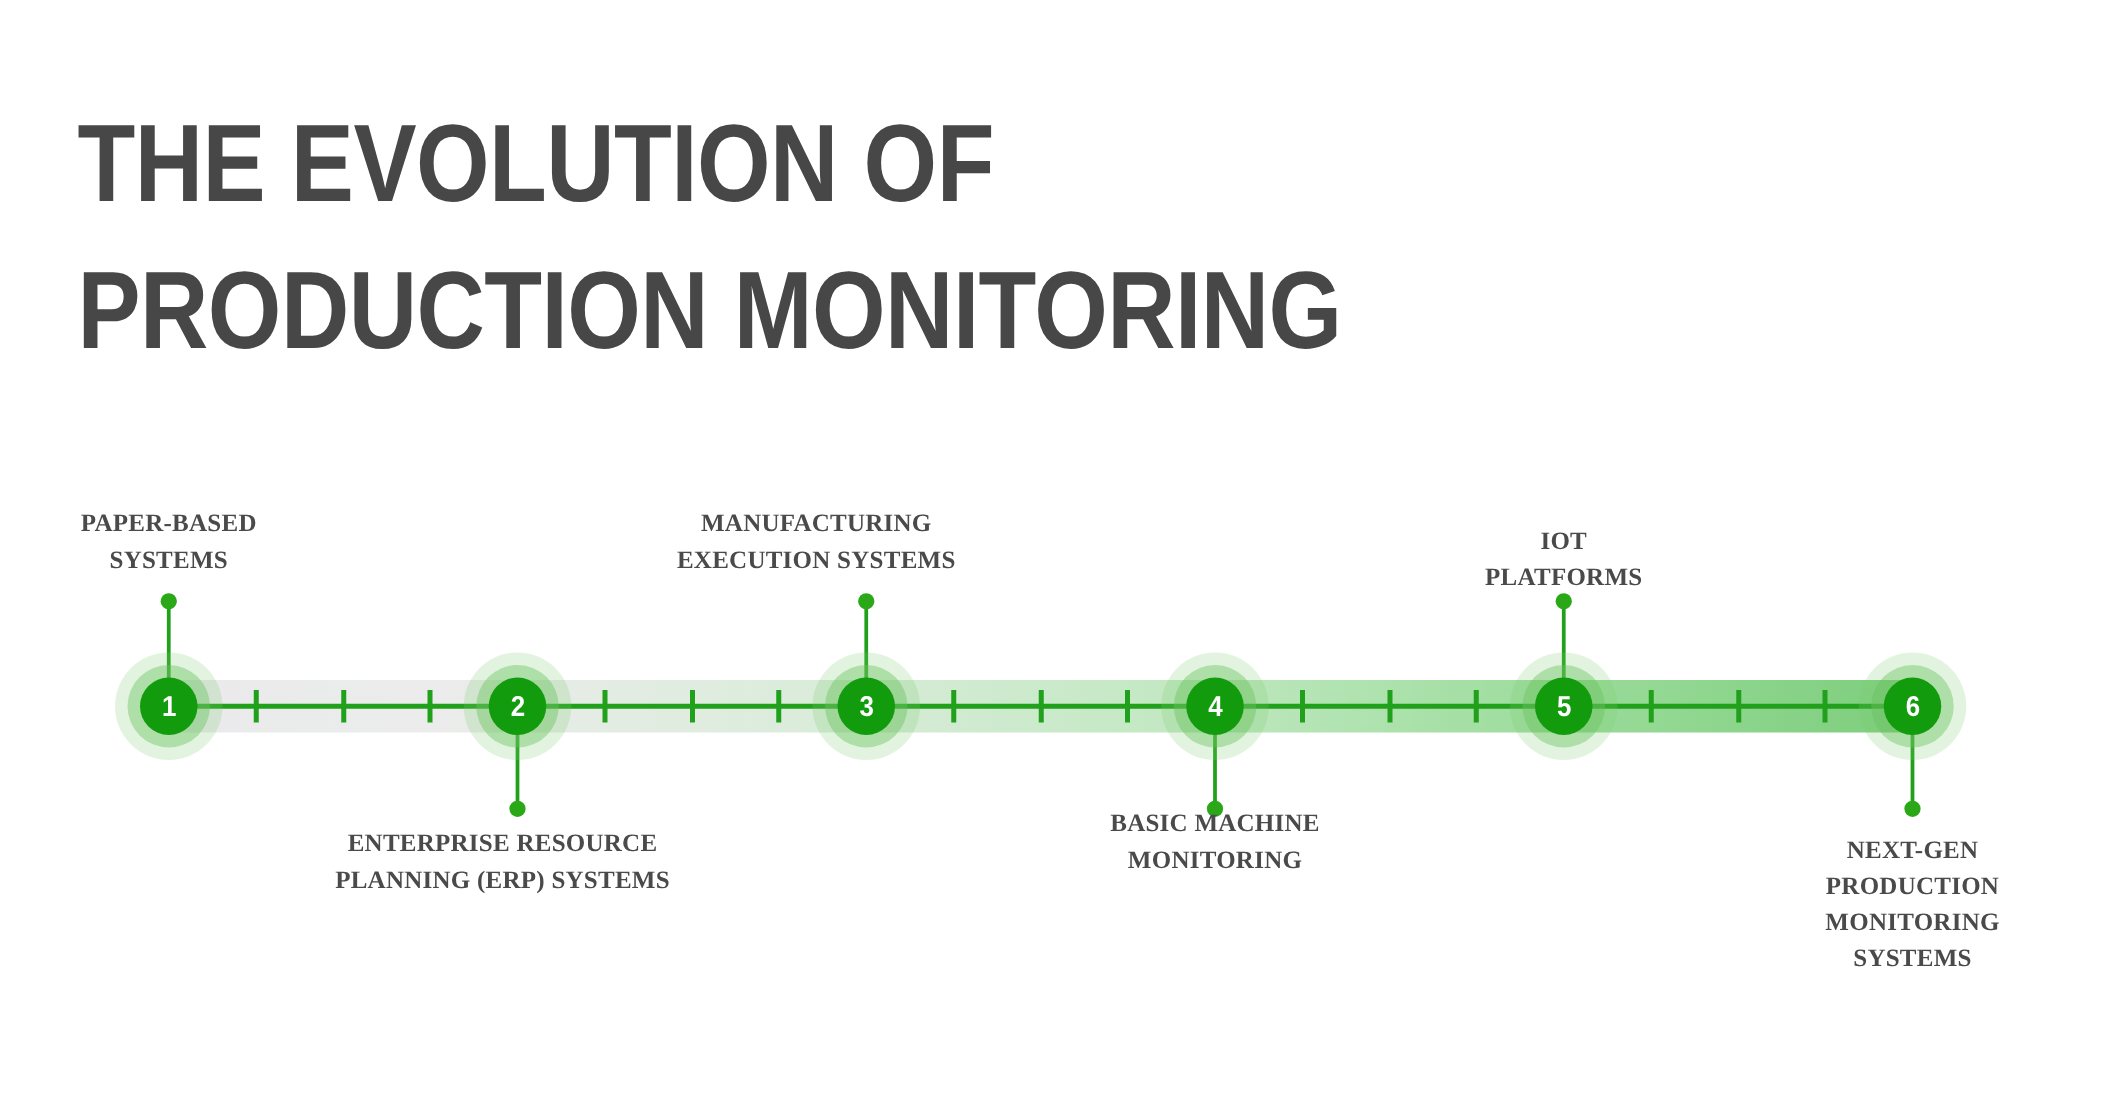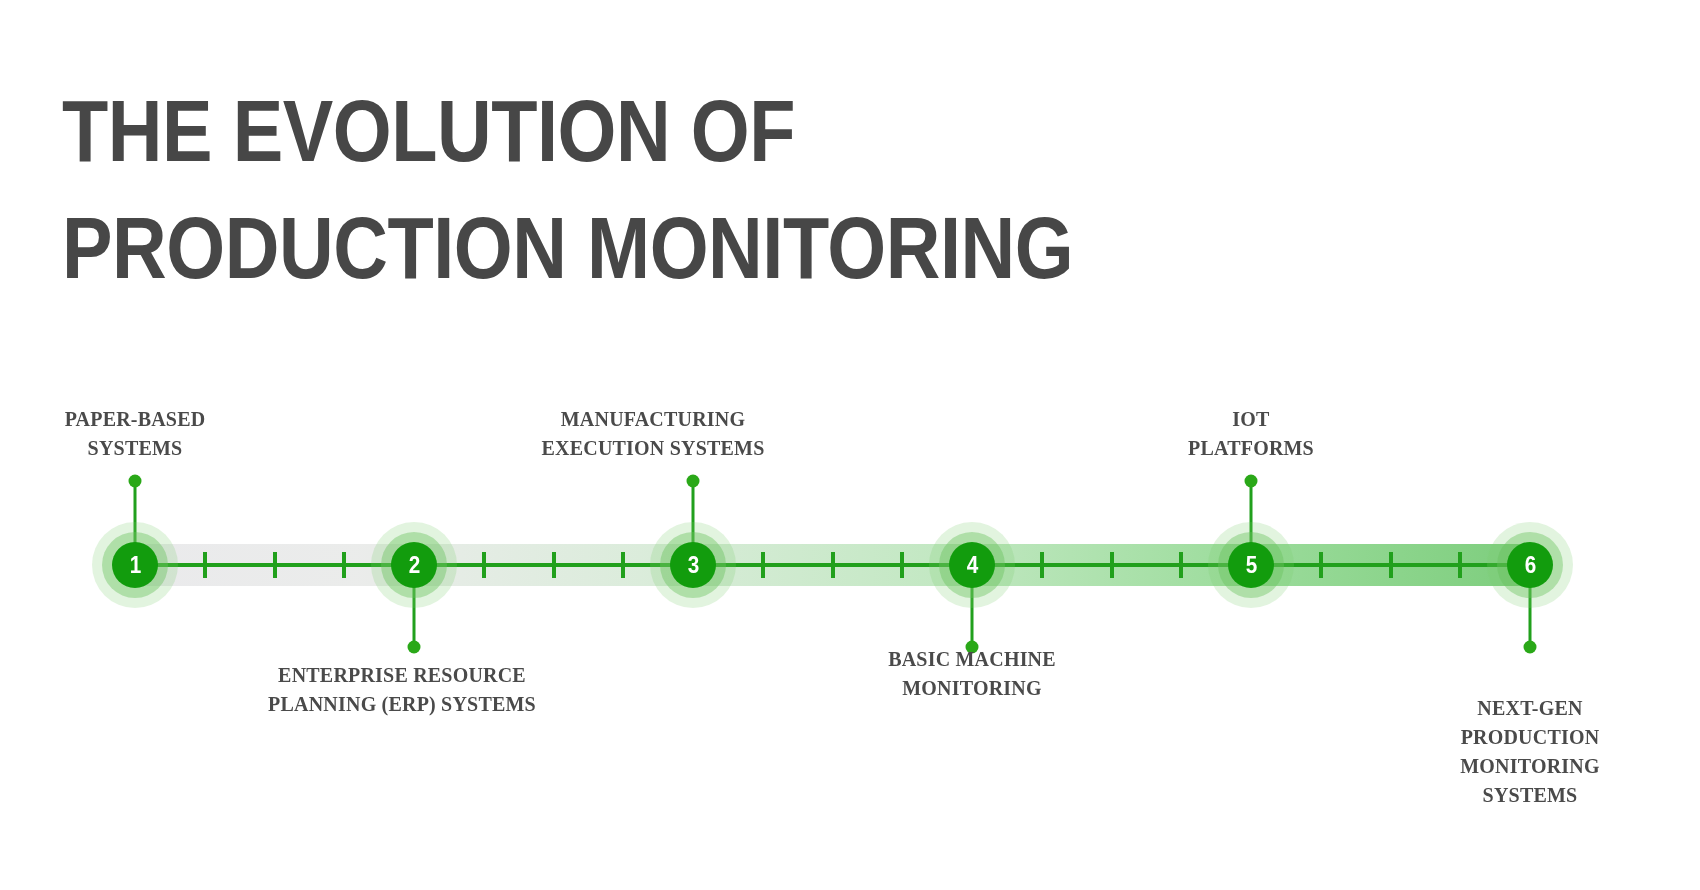--- a/index.html
+++ b/index.html
@@ -264,20 +264,20 @@
       </div>
     <div id="labels-layer">
         <div class="label above" style="left: 135px; top: 405px;">PAPER-BASED
 SYSTEMS</div>
         <div class="label below" style="left: 402px; top: 661px;">ENTERPRISE RESOURCE
 PLANNING (ERP) SYSTEMS</div>
         <div class="label above" style="left: 653px; top: 405px;">MANUFACTURING
 EXECUTION SYSTEMS</div>
         <div class="label below" style="left: 972px; top: 645px;">BASIC MACHINE
 MONITORING</div>
-        <div class="label above" style="left: 1251px; top: 405px;">IOT
+        <div class="label above" style="left: 1251px; top: 419px;">IOT
 PLATFORMS</div>
-        <div class="label below" style="left: 1530px; top: 694px;">NEXT-GEN PRODUCTION
+        <div class="label below" style="left: 1530px; top: 666px;">NEXT-GEN PRODUCTION
 MONITORING SYSTEMS</div>
       </div>
 
   </div>
 </div>
 
 </body></html>

